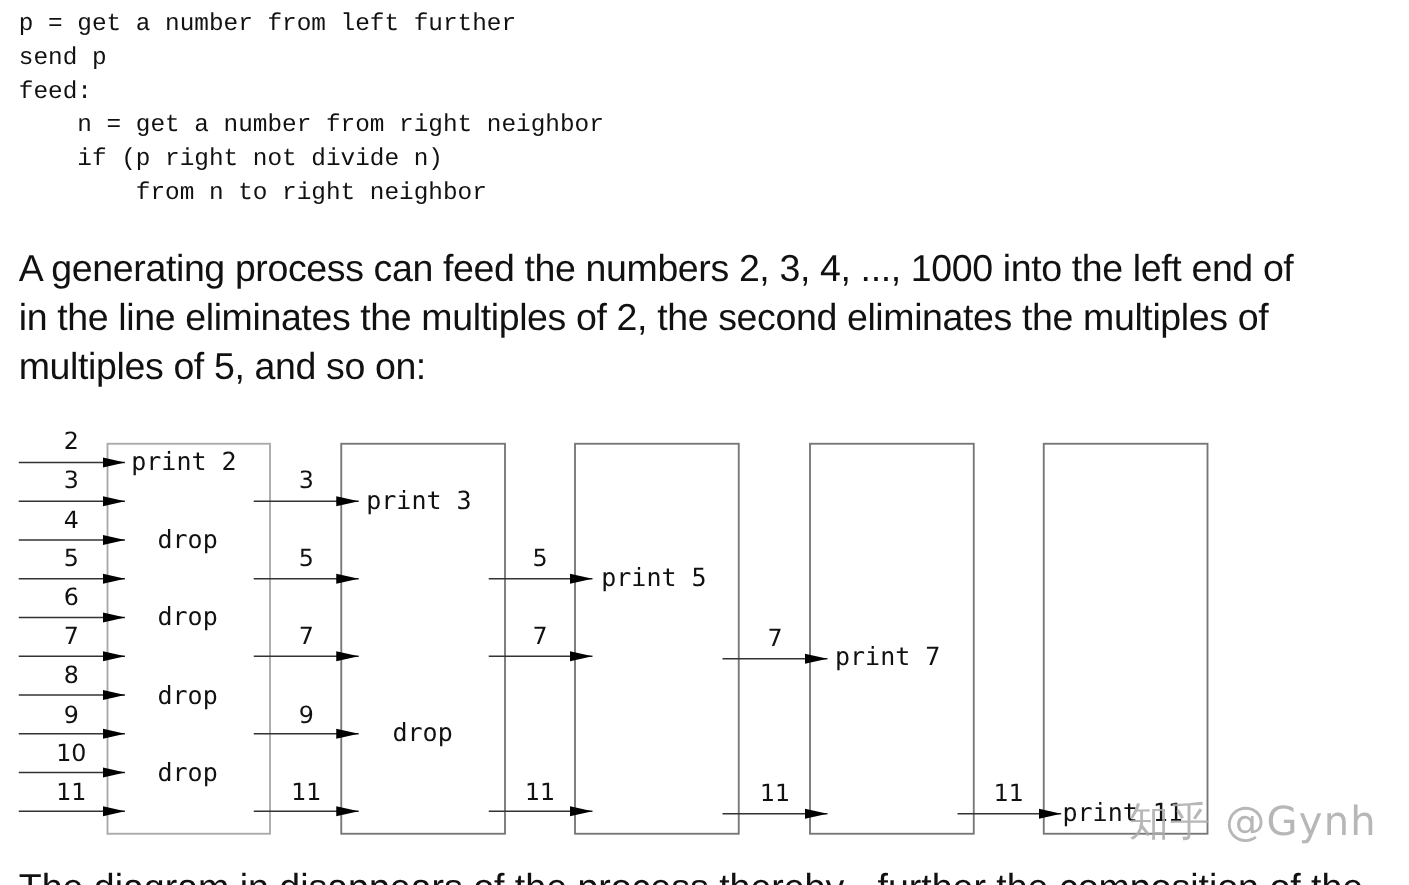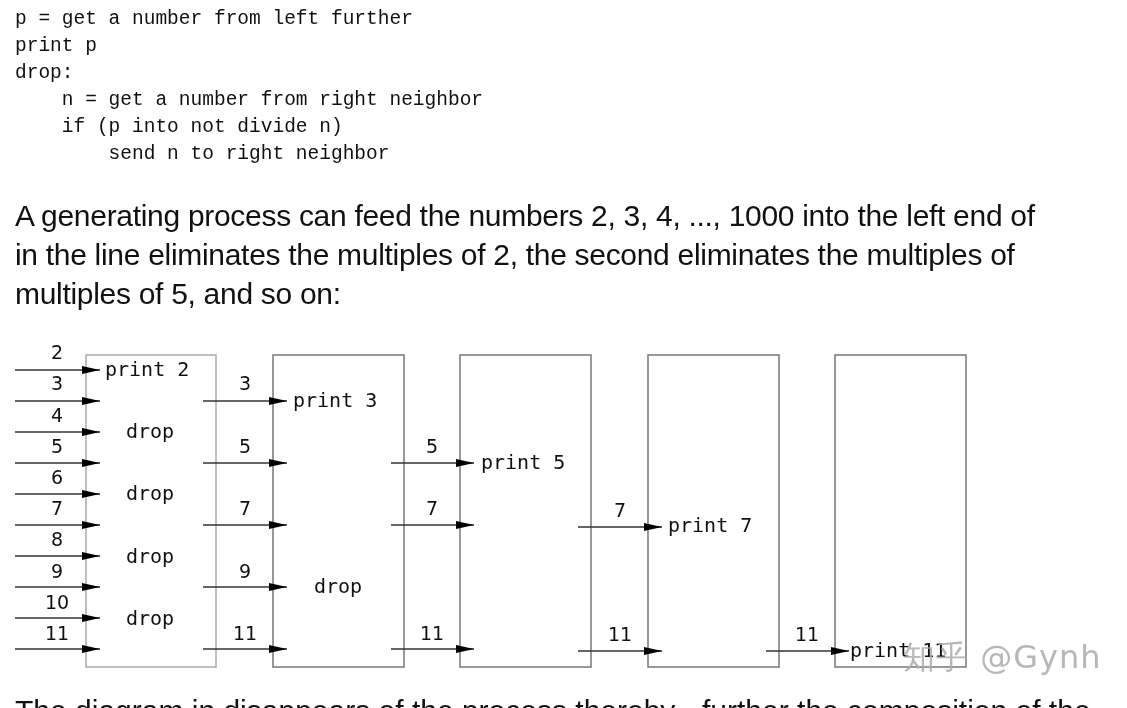--- a/index.html
+++ b/index.html
@@ -27,25 +27,25 @@
   }
   .cut {
     position: absolute; left: 15px; top: 694px; white-space: nowrap;
     font-family: "Liberation Sans", sans-serif; font-size: 30px; color: #111;
   }
 </style>
 </head>
 <body>
 
 <pre class="code"><span>p = get a number from left further</span>
-<span>print p</span>
-<span>drop:</span>
+<span>send p</span>
+<span>feed:</span>
 <span>    n = get a number from right neighbor</span>
-<span>    if (p into not divide n)</span>
-<span>        send n to right neighbor</span></pre>
+<span>    if (p right not divide n)</span>
+<span>        from n to right neighbor</span></pre>
 
 <div class="para">
   <div>A generating process can feed the numbers 2, 3, 4, ..., 1000 into the left end of</div>
   <div>in the line eliminates the multiples of 2, the second eliminates the multiples of</div>
   <div>multiples of 5, and so on:</div>
 </div>
 
 <svg class="diagram" width="1127" height="340" viewBox="0 335 1127 340" xmlns="http://www.w3.org/2000/svg">
   <defs>
     <marker id="ah" markerWidth="20" markerHeight="10" refX="18" refY="5" orient="auto" markerUnits="userSpaceOnUse">

